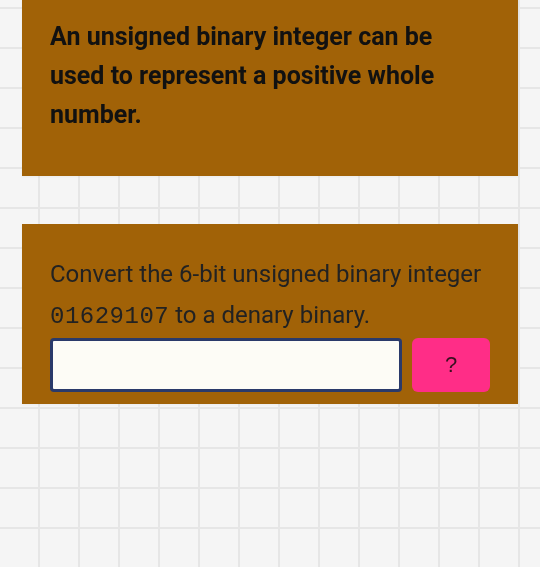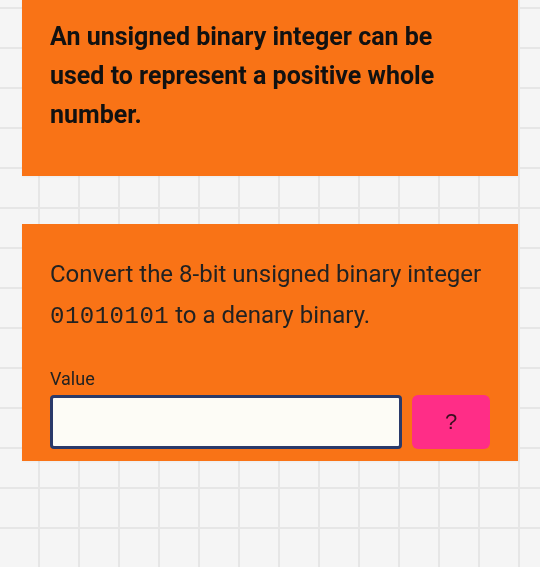--- a/index.html
+++ b/index.html
@@ -22,21 +22,21 @@
       right: 0;
       bottom: 0;
       background-image:
         repeating-linear-gradient(90deg, transparent, transparent 38px, #ddd 38px, #ddd 40px),
         repeating-linear-gradient(0deg, transparent, transparent 38px, #ddd 38px, #ddd 40px);
       opacity: 0.6;
       z-index: 0;
     }
     .card {
       position: relative;
-      background: #f97316;
+      background: #a16207;
       margin: 0 22px;
       padding: 30px 28px;
       z-index: 1;
       box-shadow: 0 1px 2px rgba(0,0,0,0.04);
     }
     .card.intro {
       margin-top: 0;
       padding-top: 18px;
       padding-bottom: 42px;
     }
@@ -101,21 +101,20 @@
 <body>
 
 <div class="bg-pattern"></div>
 
 <div class="card intro">
   <p class="intro-text">An unsigned binary integer can be used to represent a positive whole number.</p>
 </div>
 
 <div class="card question">
   <p class="question-text">
-    <span>Convert the 8-bit unsigned binary integer </span><span class="mono">01010101</span><span> to a denary binary.</span>
+    <span>Convert the 6-bit unsigned binary integer </span><span class="mono">01629107</span><span> to a denary binary.</span>
   </p>
 
-  <label class="field-label">Value</label>
   <div class="input-row">
     <input type="text" class="value-input" value="" style="">
     <button class="help-btn">?</button>
   </div>
 </div>
 
 </body></html>

